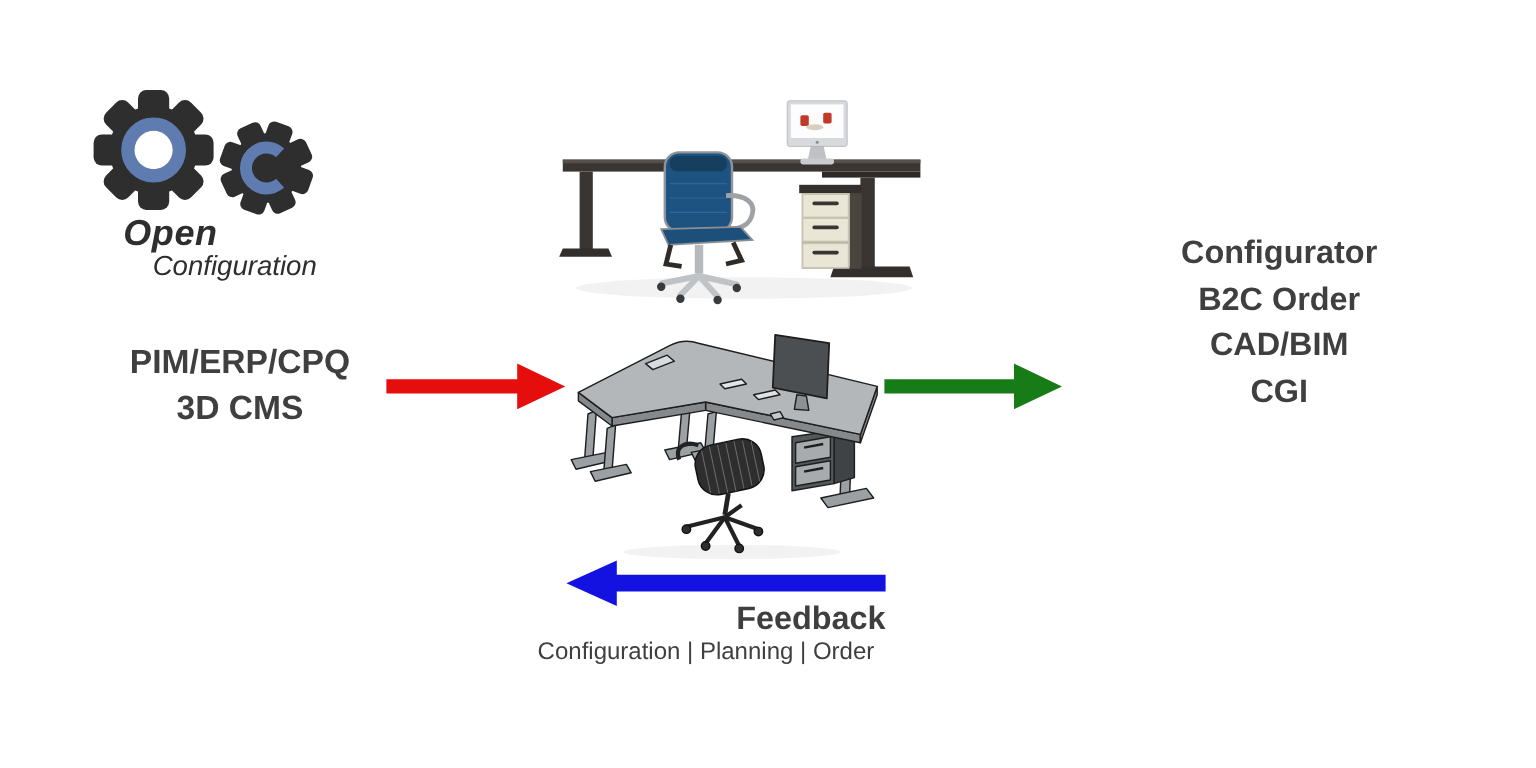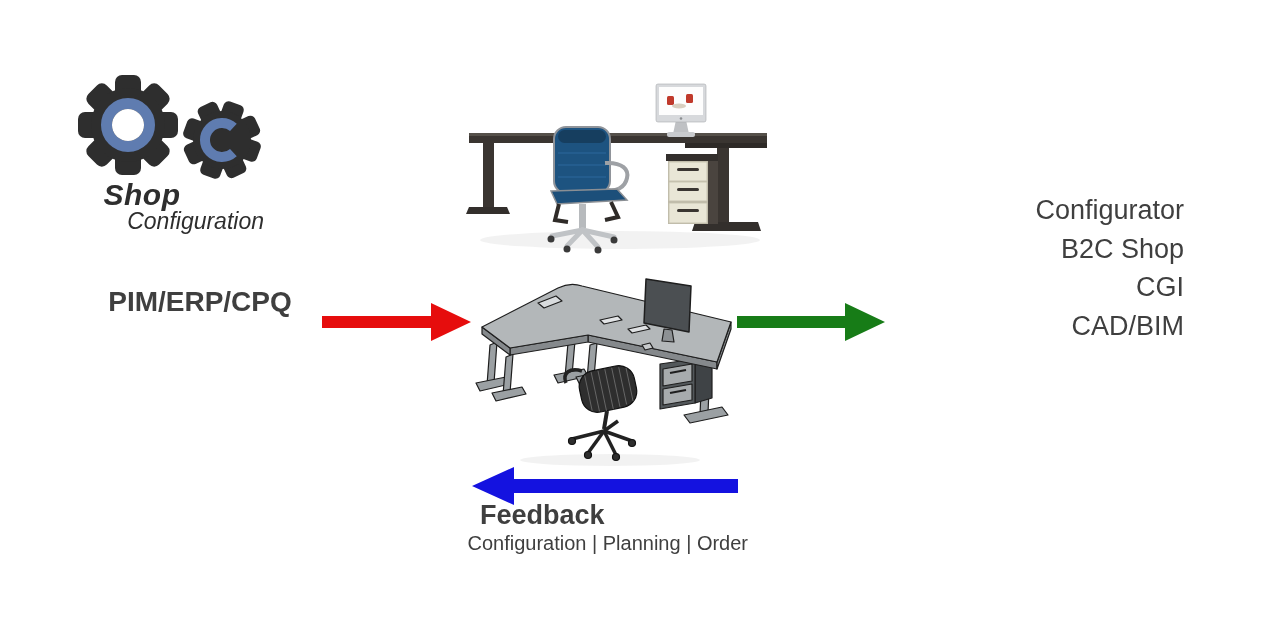--- a/index.html
+++ b/index.html
@@ -11,26 +11,26 @@
   .txt{color:#3f3f3f;}
   
   .logo{left:72px;top:66px;width:210px;height:172px;}
   .logo-title{top:112px;left:0;width:140px;text-align:center;
     font-size:30px;font-weight:700;font-style:italic;color:#2e2e2e;letter-spacing:.5px;}
   .logo-subtitle{top:142px;left:0;width:192px;text-align:right;
     font-size:23px;font-weight:400;font-style:italic;color:#2e2e2e;}
   
   .left-block{left:90px;top:283px;width:220px;text-align:center;
     font-size:28px;font-weight:700;line-height:38px;}
-  .right-block{left:948px;top:191px;width:236px;text-align:right;
-    font-size:27px;font-weight:400;line-height:38.5px;white-space:nowrap;}
+  .right-block{left:948px;top:191px;width:236px;text-align:center;
+    font-size:27px;font-weight:700;line-height:38.5px;white-space:nowrap;}
   
-  .feedback-title{left:480px;top:500px;width:270px;text-align:left;
+  .feedback-title{left:468px;top:500px;width:270px;text-align:right;
     font-size:27px;font-weight:700;}
-  .feedback-subtitle{left:448px;top:532px;width:300px;text-align:right;
+  .feedback-subtitle{left:448px;top:532px;width:300px;text-align:left;
     font-size:20px;font-weight:400;}
   svg{display:block;}
 </style>
 </head>
 <body>
 
 <div class="abs logo">
   <svg width="210" height="115" viewBox="0 0 210 115">
 
     <g fill="#2e2e2e">
@@ -45,33 +45,34 @@
 
     <g fill="#2e2e2e">
       <rect x="139.5" y="35" width="21" height="78" rx="5" transform="rotate(20 150 74)"></rect>
       <rect x="139.5" y="35" width="21" height="78" rx="5" transform="rotate(65 150 74)"></rect>
       <rect x="139.5" y="35" width="21" height="78" rx="5" transform="rotate(110 150 74)"></rect>
       <rect x="139.5" y="35" width="21" height="78" rx="5" transform="rotate(155 150 74)"></rect>
       <circle cx="150" cy="74" r="29"></circle>
     </g>
     <path d="M161.4,61.4 A17,17 0 1 0 161.4,86.6" fill="none" stroke-width="10" stroke="#5f7cb0"></path>
   </svg>
-  <div class="abs logo-title">Shop</div>
+  <div class="abs logo-title">Open</div>
   <div class="abs logo-subtitle">Configuration</div>
 </div>
 
 <div class="abs left-block txt">
   <div>PIM/ERP/CPQ</div>
+  <div>3D CMS</div>
 </div>
 
 <div class="abs right-block txt">
   <div>Configurator</div>
-  <div>B2C Shop</div>
+  <div>B2C Order</div>
+  <div>CAD/BIM</div>
   <div>CGI</div>
-  <div>CAD/BIM</div>
 </div>
 
 <svg class="abs" style="left:318px;top:300px" width="156" height="44">
   <polygon points="4,16 113,16 113,3 153,22 113,41 113,28 4,28" fill="#e60d0d"></polygon>
 </svg>
 
 <svg class="abs" style="left:733px;top:300px" width="156" height="44">
   <polygon points="4,16 112,16 112,3 152,22 112,41 112,28 4,28" fill="#177c17"></polygon>
 </svg>
 

